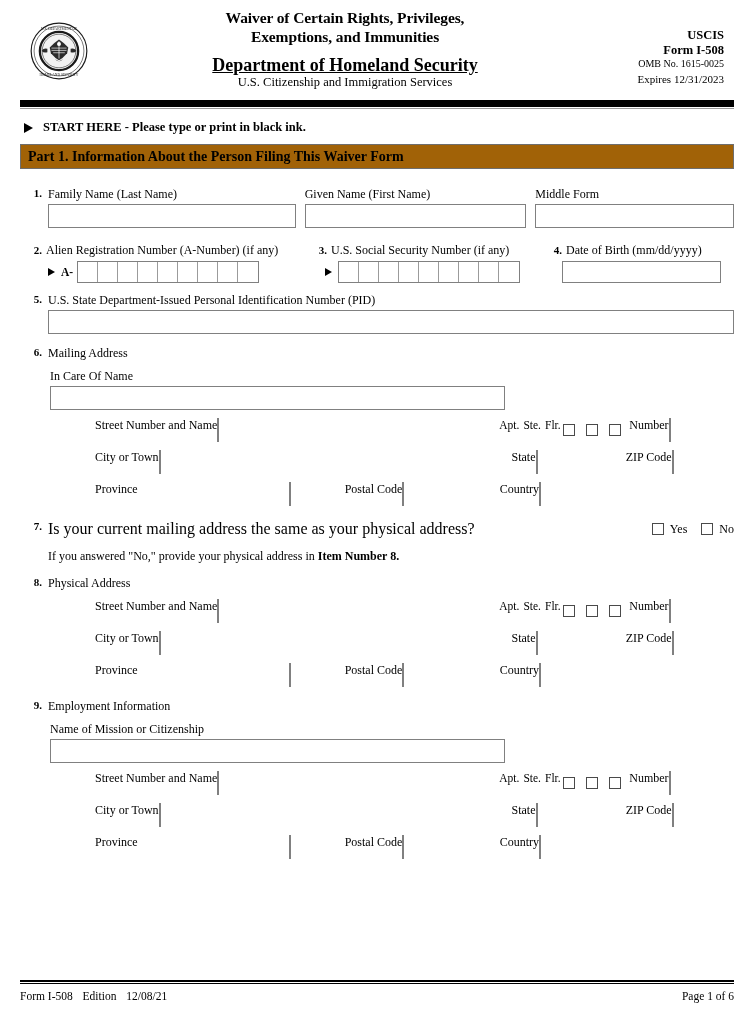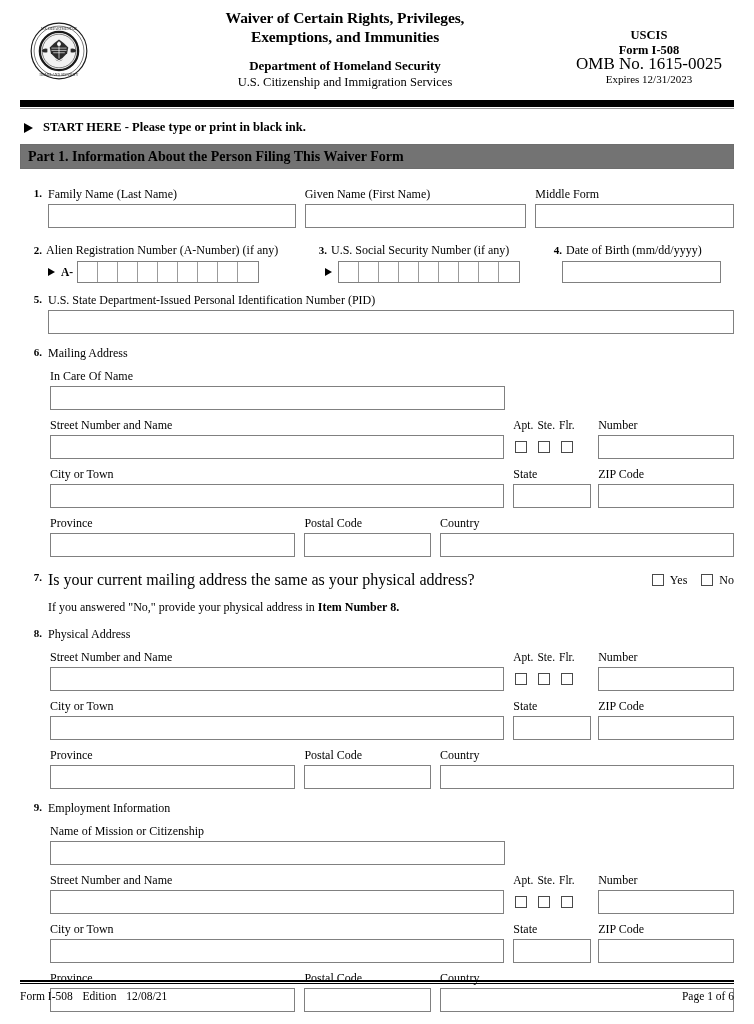--- a/index.html
+++ b/index.html
@@ -24,29 +24,29 @@
   }
   .title-block {
     position: absolute; left: 90px; top: 8px; width: 470px;
     text-align: center;
   }
   .form-title {
     font-size: 15.5px; font-weight: bold; line-height: 19px;
     letter-spacing: -0.1px;
   }
   .agency-block { margin-top: 11px; }
-  .agency1 { font-size: 13px; font-weight: bold; line-height: 17px; }
+  .agency1 { font-size: 18px; font-weight: bold; line-height: 17px; text-decoration: underline; }
   .agency2 { font-size: 12.5px; line-height: 17px; }
   .meta-block {
     position: absolute; right: 10px; top: 28px; width: 150px;
-    text-align: center; line-height: 14.5px;
+    text-align: right; line-height: 14.5px;
   }
   .meta-uscis { font-size: 12.5px; font-weight: bold; }
   .meta-form  { font-size: 12.5px; font-weight: bold; }
-  .meta-omb   { font-size: 17px; }
+  .meta-omb   { font-size: 10px; }
   .meta-exp   { font-size: 11px; }
 
   .black-bar {
     height: 7px; background: #000; margin: 2px 0 1px 0;
   }
   .thin-rule { height: 1px; background: #9a9a9a; }
 
   
   .start-row {
     display: flex; align-items: center; gap: 10px;
@@ -55,21 +55,21 @@
   .tri-right {
     width: 0; height: 0;
     border-left: 9px solid #000;
     border-top: 5.5px solid transparent;
     border-bottom: 5.5px solid transparent;
   }
   .start-text { font-size: 12.5px; font-weight: bold; }
 
   
   .part-bar {
-    background: #737373;
+    background: #a16207;
     border: 1px solid #6e6e6e;
     height: 25px;
     display: flex; align-items: center;
     padding-left: 7px;
     margin-bottom: 12px;
   }
   .part-bar-text { font-size: 14px; font-weight: bold; }
 
   
   .item { position: relative; }
@@ -117,29 +117,29 @@
 
   
   .cbx {
     width: 12px; height: 12px;
     border: 1px solid #4a4a4a; background: #fff;
     display: inline-block;
   }
 
   
   .addr-line { display: flex; align-items: flex-end; gap: 0; }
-  .fld { display: flex; flex-direction: column; }
+  .fld { display: flex; flex-direction: row; margin-left: 45px; }
 
   .w-street { width: 455px; }
   .w-aptgrp { width: 78px; }
   .w-number { width: 136px; }
   .w-city   { width: 455px; }
   .w-state  { width: 78px; }
   .w-zip    { width: 136px; }
-  .w-prov   { width: 248px; }
+  .w-prov   { width: 248px; justify-content: space-between; }
   .w-postal { width: 128px; }
   .w-country{ width: 297px; }
   .w-care   { width: 455px; }
   .gap9 { width: 9px; flex: none; }
   .gap7 { width: 7px; flex: none; }
 
   .apt-labels {
     display: flex; gap: 4px;
     font-size: 11.5px; line-height: 15px; margin-bottom: 2px;
   }

